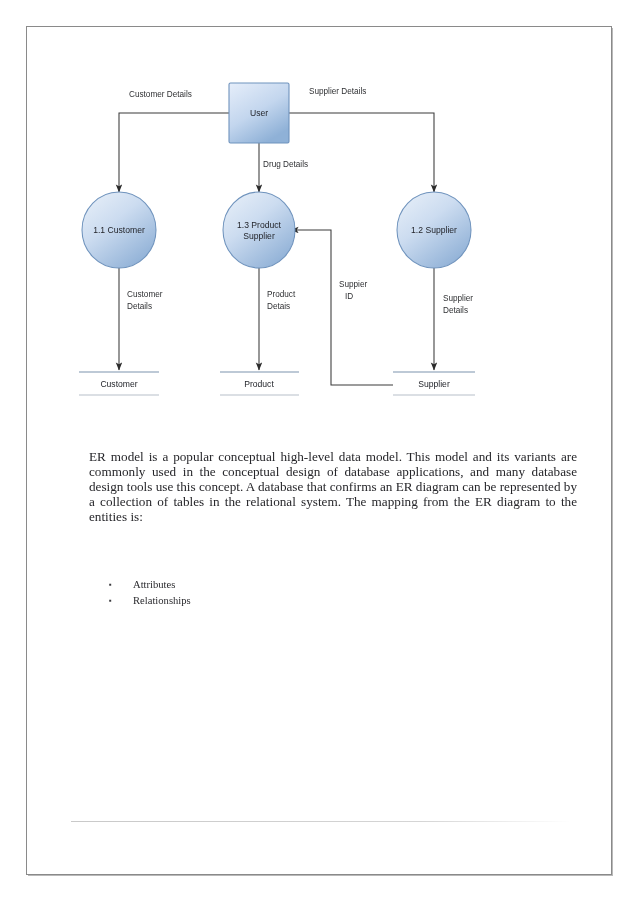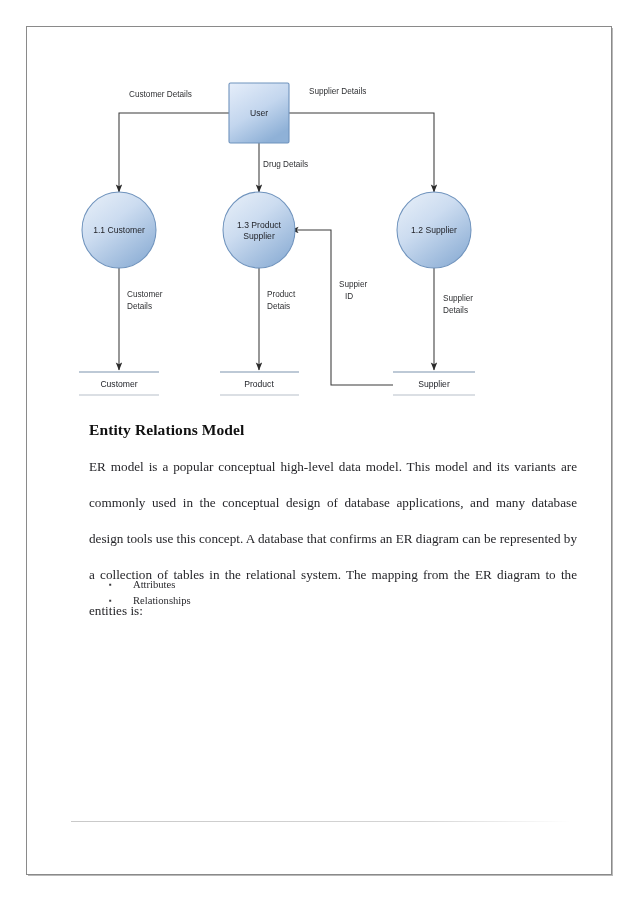--- a/index.html
+++ b/index.html
@@ -81,21 +81,21 @@
     font-weight: bold;
     color: #111111;
     letter-spacing: 0.1px;
   }
   .body-para {
     position: absolute;
     left: 62px;
     top: 422px;
     width: 488px;
     font-size: 13.2px;
-    line-height: 36px;
+    line-height: 15px;
     color: #26262a;
     text-align: justify;
     text-justify: inter-word;
   }
   .bullet-list {
     position: absolute;
     left: 62px;
     top: 550px;
     width: 420px;
     margin: 0;
@@ -243,21 +243,20 @@
         <text class="dfd-label" x="204" y="234">Detais</text>
 
         <text class="dfd-label" x="380" y="226">Supplier</text>
         <text class="dfd-label" x="380" y="238">Details</text>
 
         <text class="dfd-label" x="276" y="212">Suppier</text>
         <text class="dfd-label" x="282" y="224">ID</text>
       </svg>
     </div>
 
-    <div class="heading">Entity Relations Model</div>
 
     <div class="body-para">ER model is a popular conceptual high-level data model. This model and its variants are commonly used in the conceptual design of database applications, and many database design tools use this concept. A database that confirms an ER diagram can be represented by a collection of tables in the relational system. The mapping from the ER diagram to the entities is:</div>
 
     <ul class="bullet-list">
       <li>
         <span class="bullet-mark">▪</span>
         <span>Attributes</span>
       </li>
       <li>
         <span class="bullet-mark">▪</span>

